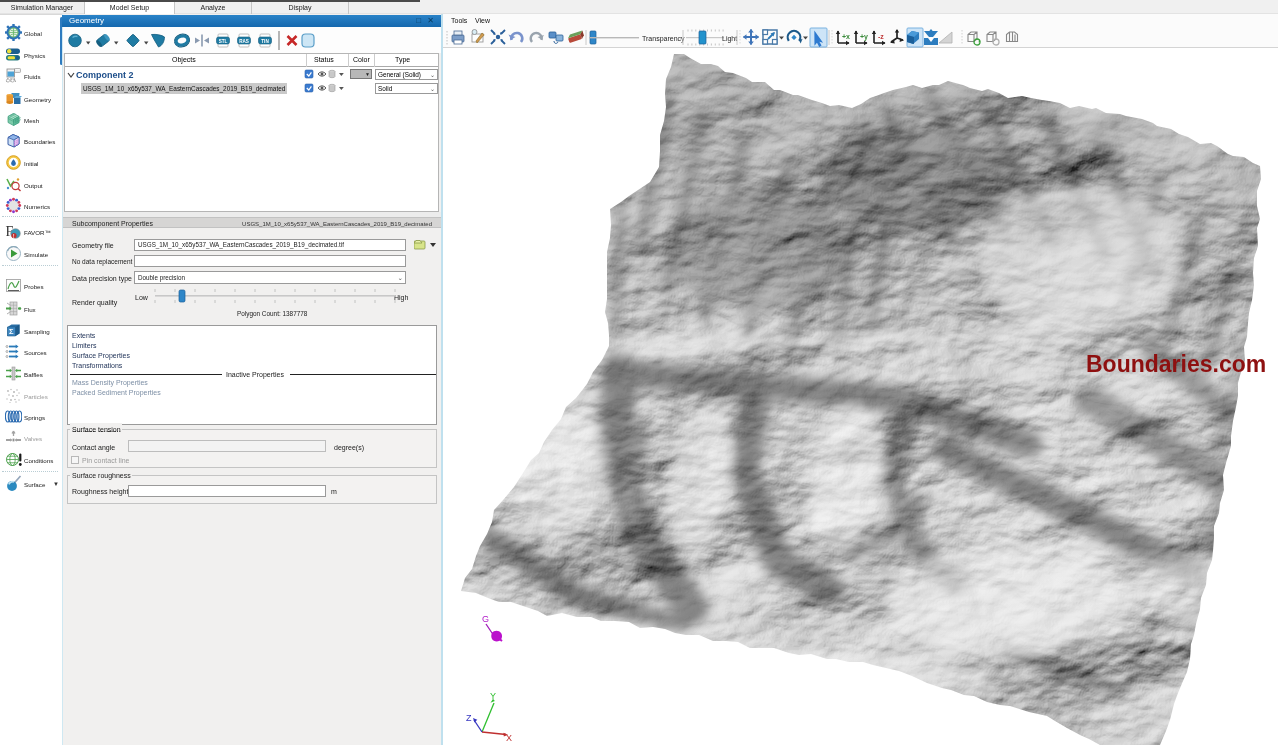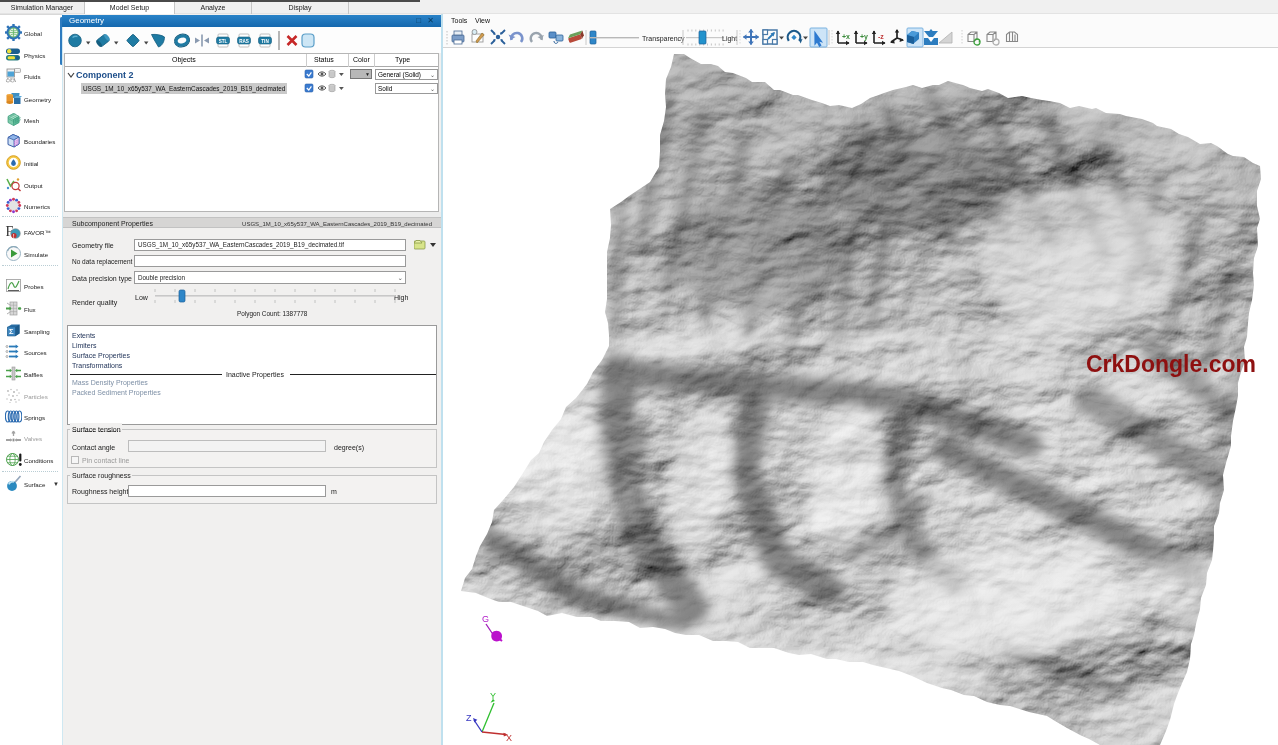--- a/index.html
+++ b/index.html
@@ -709,13 +709,13 @@
         <path d="M12.8 -31l-4.3 1.8 2.5-4z" fill="#2fbf2f"></path>
   <text x="8" y="-33" font-size="9" fill="#2fbf2f" font-family="Liberation Sans,sans-serif">Y</text>
   <path d="M0 0l24 2.5" stroke="#bf2f2f" stroke-width="1.3" fill="none"></path>
         <path d="M26 2.8l-4.6-2 .4 3.8z" fill="#bf2f2f"></path>
   <text x="24" y="9" font-size="9" fill="#bf2f2f" font-family="Liberation Sans,sans-serif">X</text>
   <path d="M0 0l-8 -12" stroke="#3535c0" stroke-width="1.3"></path>
         <path d="M-9 -14l1.5 4.5 2.8-2.8z" fill="#3535c0"></path>
   <text x="-16" y="-11" font-size="9" fill="#3535c0" font-family="Liberation Sans,sans-serif">Z</text>
 </g>
 </svg></div>
-<div id="wmark">CrkDongle.com</div>
+<div id="wmark">Boundaries.com</div>
 
 </body></html>

